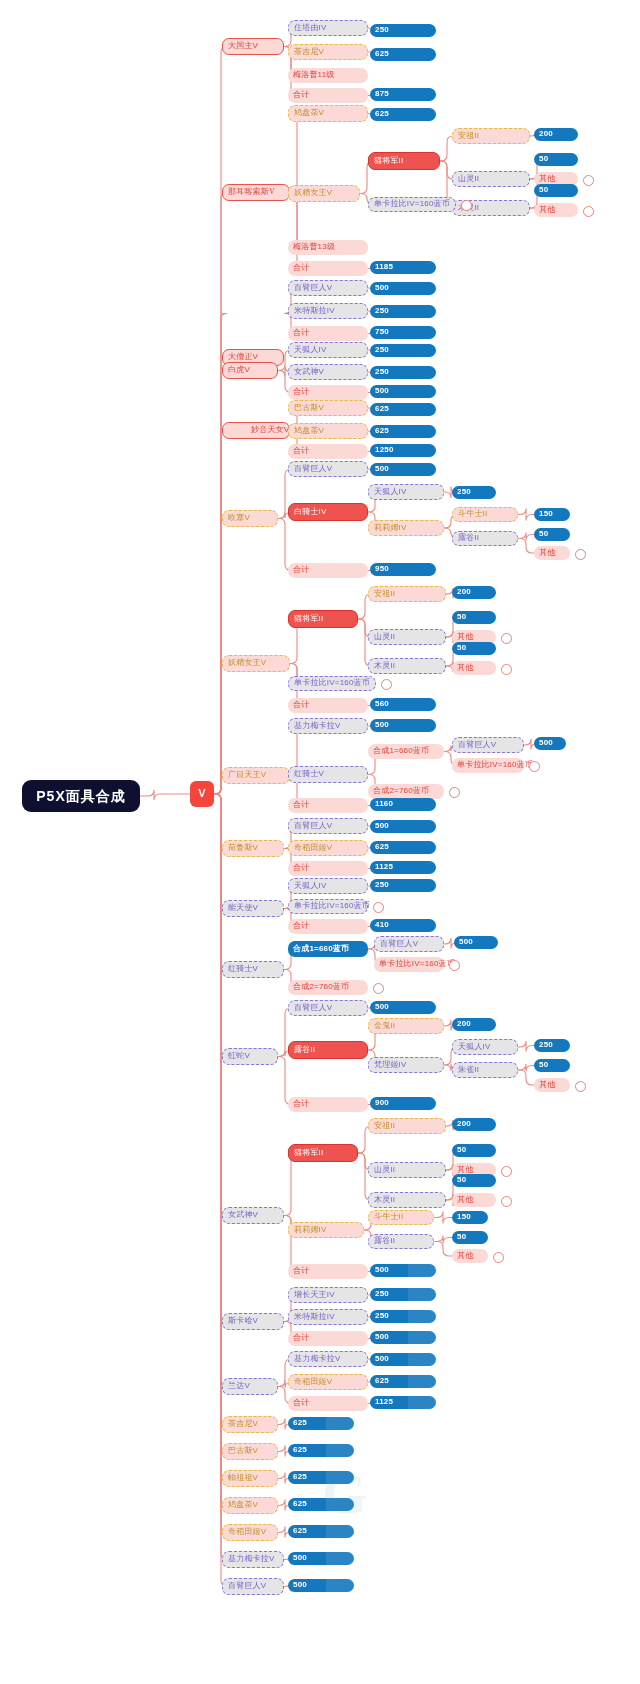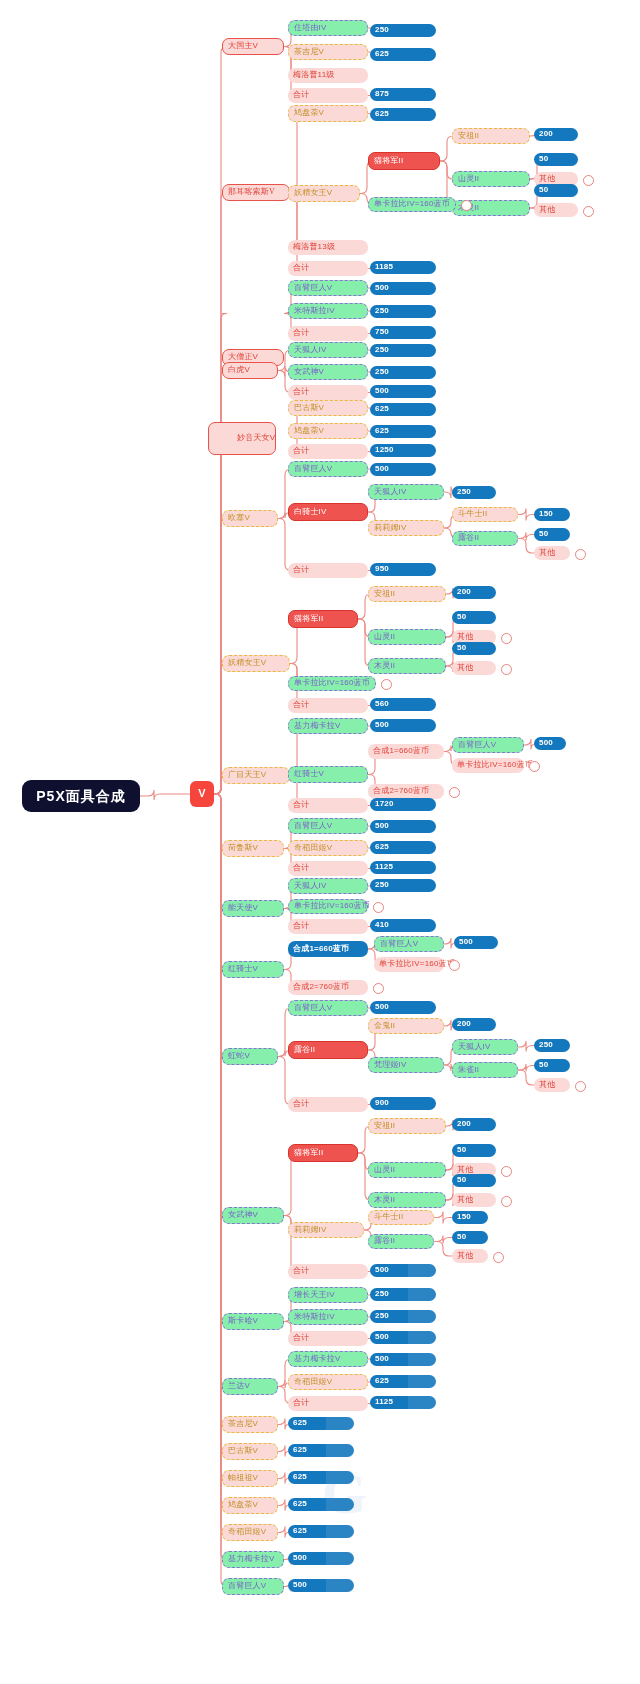--- a/index.html
+++ b/index.html
@@ -20,21 +20,21 @@
   .root{
     background:#0f1030;color:#ffffff;border-radius:9px;
     font-size:14px;font-weight:bold;justify-content:center;
     letter-spacing:1px;
   }
   .vnode{
     background:#f5453c;color:#ffffff;border-radius:6px;
     font-size:11px;font-weight:bold;justify-content:center;
   }
   .pinkSolidRed{background:#fbd9d6;border:1.2px solid #e8524a;color:#e0443c;}
-  .pinkDashPurple{background:#86efac;border:1.2px dashed #8b72d6;color:#7a62c9;}
+  .pinkDashPurple{background:#e5e5e5;border:1.2px dashed #8b72d6;color:#7a62c9;}
   .pinkDashYellow{background:#fbd9d6;border:1.2px dashed #e8b93c;color:#c2902a;}
   .pinkPlain{background:#fbd9d6;border:none;color:#e0443c;}
   .redFill{background:#ef5350;border:1.2px solid #d8332c;color:#ffffff;}
   .blueFill{background:#1478be;border:none;color:#ffffff;font-weight:bold;}
   .blueFillSh{background:#1478be;border:none;color:#ffffff;font-weight:bold;}
   .blueFillSh::after{
     content:"";position:absolute;right:0;top:0;bottom:0;width:42%;
     background:rgba(255,255,255,.10);border-radius:0 7px 7px 0;
   }
   .collapse{
@@ -264,21 +264,21 @@
       <div class="node blueFill" style="left: 370px; top: 305px; width: 66px; height: 13px;">250</div>
       <div class="node pinkPlain" style="left: 288px; top: 326px; width: 80px; height: 15px;">合计</div>
       <div class="node blueFill" style="left: 370px; top: 326px; width: 66px; height: 13px;">750</div>
       <div class="node pinkSolidRed" style="left: 222px; top: 362px; width: 56px; height: 17px;">白虎V</div>
       <div class="node pinkDashPurple" style="left: 288px; top: 342px; width: 80px; height: 16px;">天狐人IV</div>
       <div class="node blueFill" style="left: 370px; top: 344px; width: 66px; height: 13px;">250</div>
       <div class="node pinkDashPurple" style="left: 288px; top: 364px; width: 80px; height: 16px;">女武神V</div>
       <div class="node blueFill" style="left: 370px; top: 366px; width: 66px; height: 13px;">250</div>
       <div class="node pinkPlain" style="left: 288px; top: 385px; width: 80px; height: 15px;">合计</div>
       <div class="node blueFill" style="left: 370px; top: 385px; width: 66px; height: 13px;">500</div>
-      <div class="node pinkSolidRed" style="left: 208px; top: 422px; width: 68px; height: 33px; padding-left: 28px;">妙音天女V</div>
+      <div class="node pinkSolidRed" style="left: 222px; top: 422px; width: 68px; height: 17px; padding-left: 28px;">妙音天女V</div>
       <div class="node pinkDashYellow" style="left: 288px; top: 400px; width: 80px; height: 16px;">巴古斯V</div>
       <div class="node blueFill" style="left: 370px; top: 403px; width: 66px; height: 13px;">625</div>
       <div class="node pinkDashYellow" style="left: 288px; top: 423px; width: 80px; height: 16px;">鸠盘荼V</div>
       <div class="node blueFill" style="left: 370px; top: 425px; width: 66px; height: 13px;">625</div>
       <div class="node pinkPlain" style="left: 288px; top: 444px; width: 80px; height: 15px;">合计</div>
       <div class="node blueFill" style="left: 370px; top: 444px; width: 66px; height: 13px;">1250</div>
       <div class="node pinkDashYellow" style="left: 222px; top: 510px; width: 56px; height: 17px;">欧塞V</div>
       <div class="node pinkDashPurple" style="left: 288px; top: 461px; width: 80px; height: 16px;">百臂巨人V</div>
       <div class="node blueFill" style="left: 370px; top: 463px; width: 66px; height: 13px;">500</div>
       <div class="node redFill" style="left: 288px; top: 503px; width: 80px; height: 18px;">白骑士IV</div>
@@ -314,21 +314,21 @@
       <div class="node blueFill" style="left: 370px; top: 719px; width: 66px; height: 13px;">500</div>
       <div class="node pinkDashPurple" style="left: 288px; top: 766px; width: 80px; height: 17px;">红骑士V</div>
       <div class="node pinkPlain" style="left: 368px; top: 744px; width: 76px; height: 15px;">合成1=660蓝币</div>
       <div class="node pinkDashPurple" style="left: 452px; top: 737px; width: 72px; height: 16px;">百臂巨人V</div>
       <div class="node blueFill" style="left: 534px; top: 737px; width: 32px; height: 13px;">500</div>
       <div class="node pinkPlain" style="left: 452px; top: 758px; width: 72px; height: 15px;">单卡拉比IV=160蓝币</div>
       <div class="collapse" style="left: 529px; top: 761px;"></div>
       <div class="node pinkPlain" style="left: 368px; top: 784px; width: 76px; height: 15px;">合成2=760蓝币</div>
       <div class="collapse" style="left: 449px; top: 787px;"></div>
       <div class="node pinkPlain" style="left: 288px; top: 798px; width: 80px; height: 15px;">合计</div>
-      <div class="node blueFill" style="left: 370px; top: 798px; width: 66px; height: 13px;">1720</div>
+      <div class="node blueFill" style="left: 370px; top: 798px; width: 66px; height: 13px;">1160</div>
       <div class="node pinkDashYellow" style="left: 222px; top: 840px; width: 62px; height: 17px;">荷鲁斯V</div>
       <div class="node pinkDashPurple" style="left: 288px; top: 818px; width: 80px; height: 16px;">百臂巨人V</div>
       <div class="node blueFill" style="left: 370px; top: 820px; width: 66px; height: 13px;">500</div>
       <div class="node pinkDashYellow" style="left: 288px; top: 840px; width: 80px; height: 16px;">奇稻田姬V</div>
       <div class="node blueFill" style="left: 370px; top: 841px; width: 66px; height: 13px;">625</div>
       <div class="node pinkPlain" style="left: 288px; top: 861px; width: 80px; height: 15px;">合计</div>
       <div class="node blueFill" style="left: 370px; top: 861px; width: 66px; height: 13px;">1125</div>
       <div class="node pinkDashPurple" style="left: 222px; top: 900px; width: 62px; height: 17px;">能天使V</div>
       <div class="node pinkDashPurple" style="left: 288px; top: 878px; width: 80px; height: 16px;">天狐人IV</div>
       <div class="node blueFill" style="left: 370px; top: 879px; width: 66px; height: 13px;">250</div>

